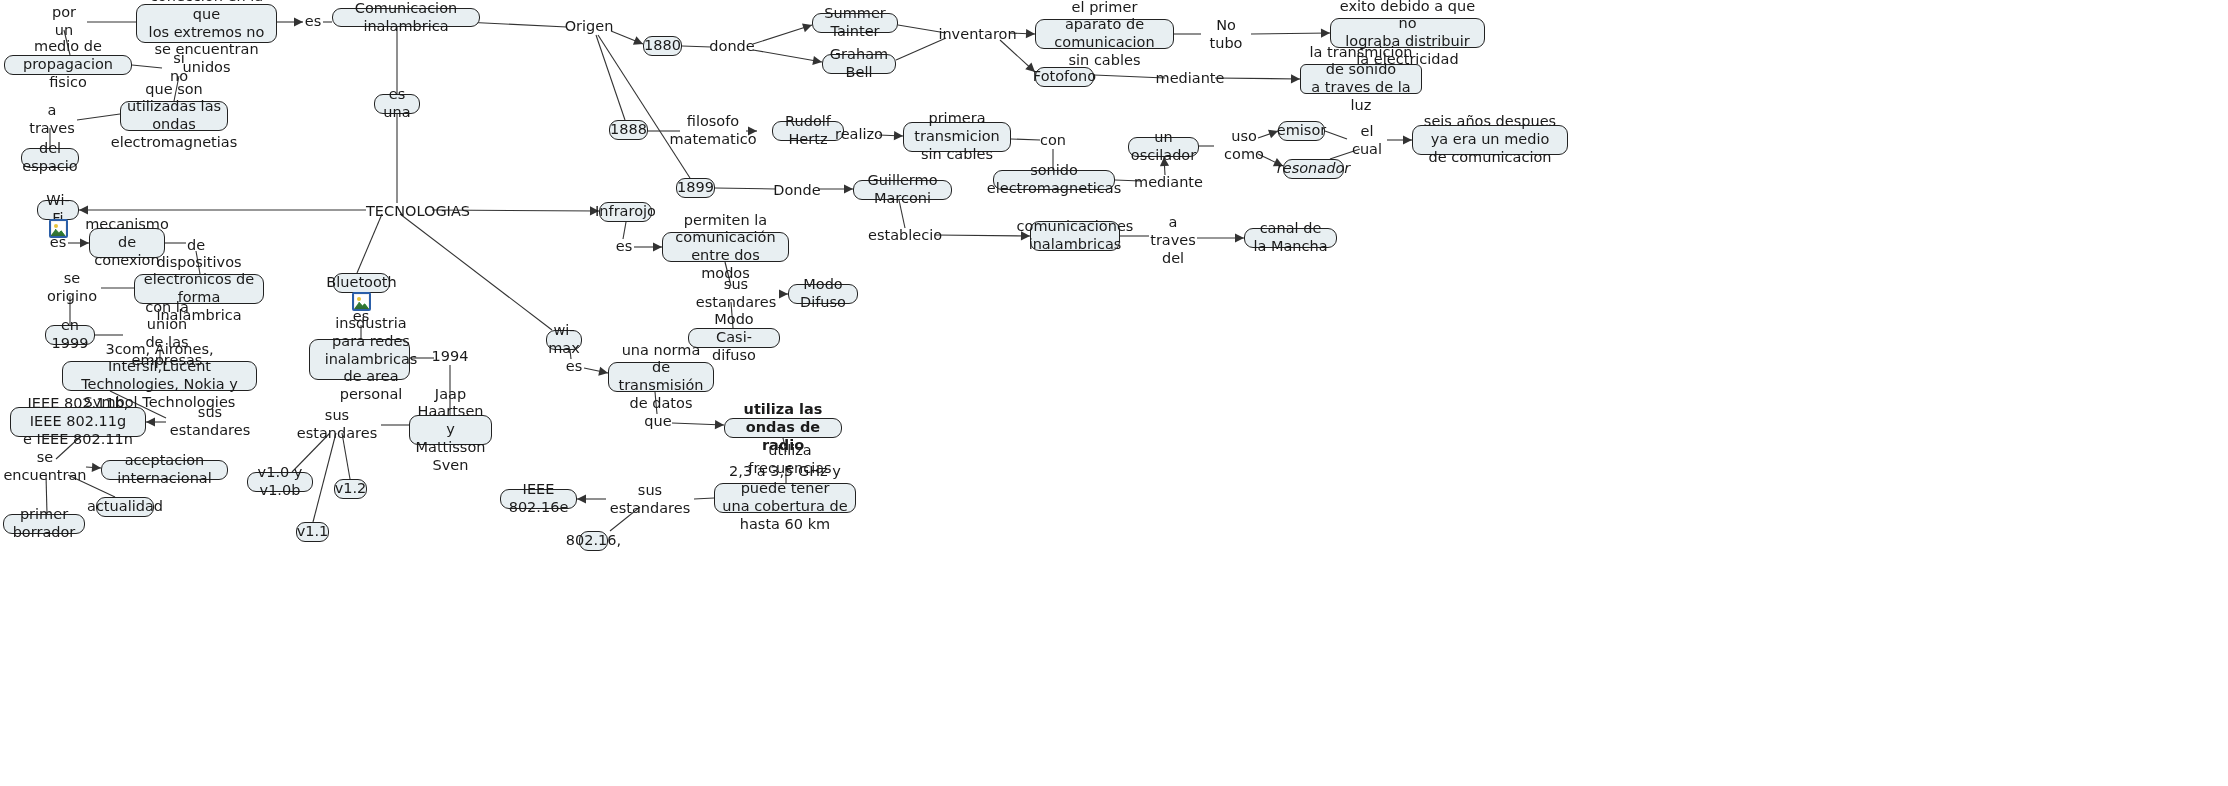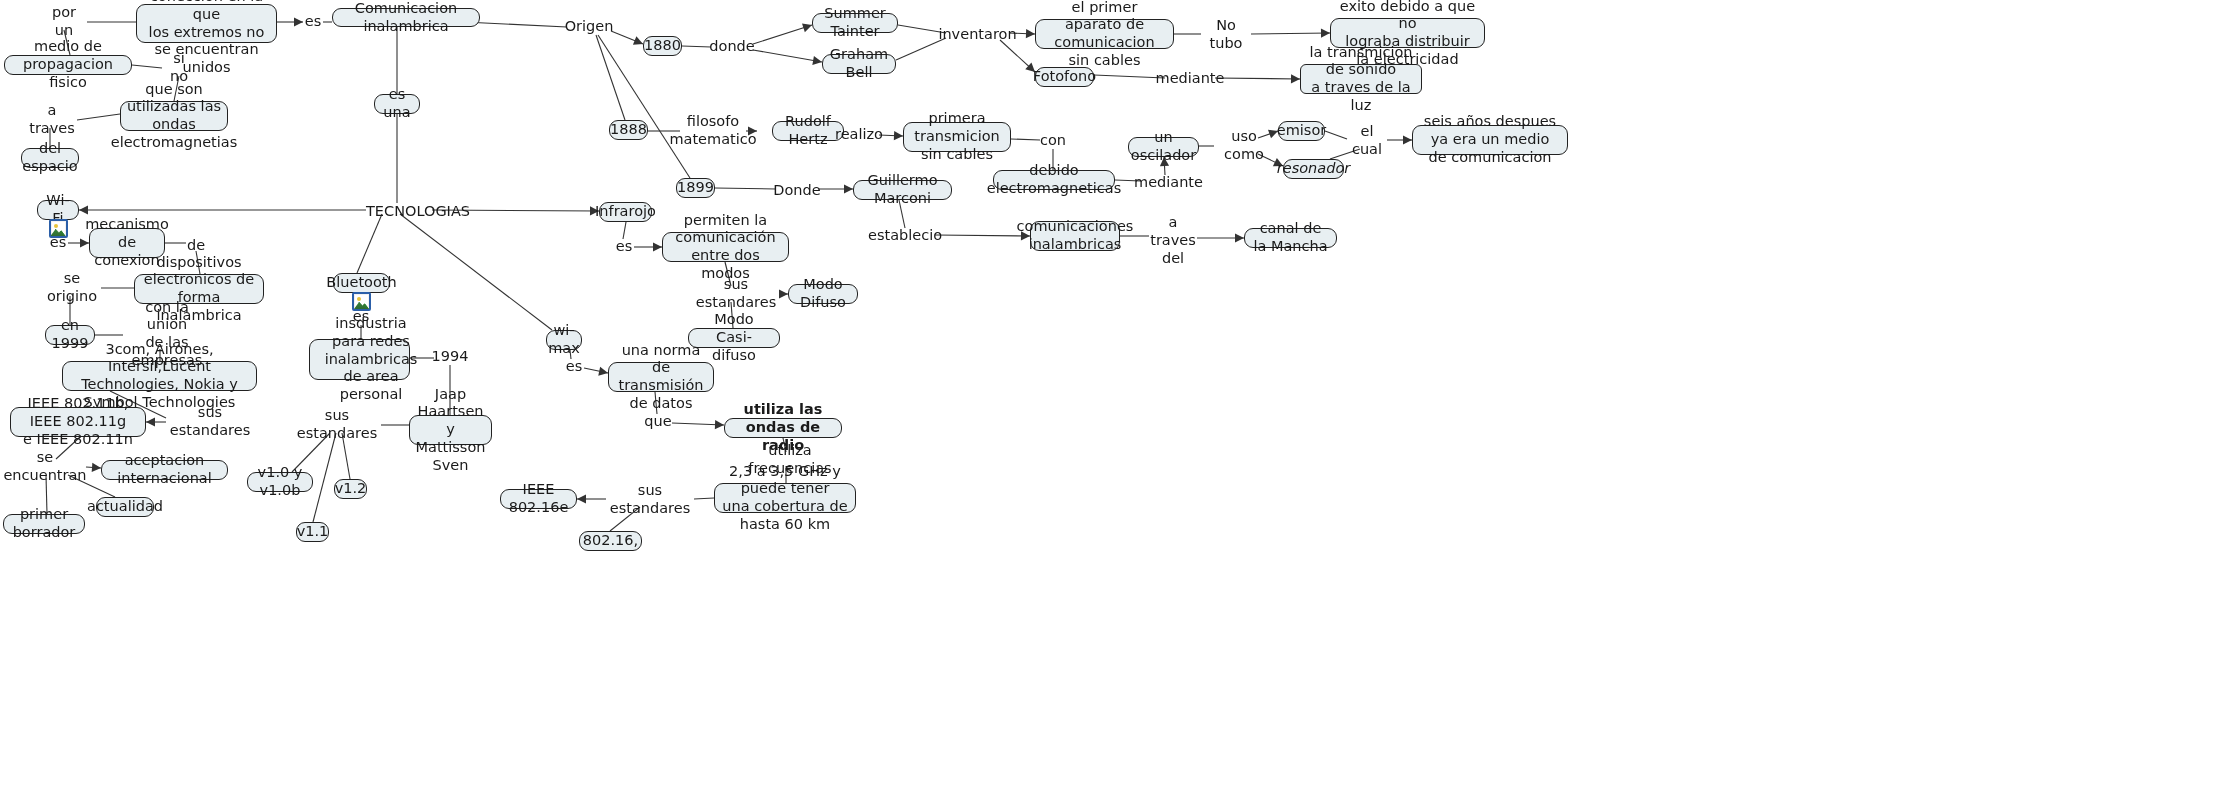--- a/index.html
+++ b/index.html
@@ -365,21 +365,21 @@
 comunicacion sin cables</span></div>
     <div class="node" style="left: 1035px; top: 67px; width: 59px; height: 20px;"><span>Fotofono</span></div>
     <div class="node" style="left: 1330px; top: 18px; width: 155px; height: 30px;"><span>exito debido a que no
 lograba distribuir la electricidad</span></div>
     <div class="node" style="left: 1300px; top: 64px; width: 122px; height: 30px; border-radius: 6px;"><span>la transmicion de sonido
 a traves de la luz</span></div>
     <div class="node" style="left: 757px; top: 121px; width: 72px; height: 20px; margin-left: 15px;"><span>Rudolf Hertz</span></div>
     <div class="node" style="left: 903px; top: 122px; width: 108px; height: 30px;"><span>primera transmicion
 sin cables</span></div>
     <div class="node" style="left: 853px; top: 180px; width: 99px; height: 20px;"><span>Guillermo Marconi</span></div>
-    <div class="node" style="left: 993px; top: 170px; width: 122px; height: 20px;"><span>debido electromagneticas</span></div>
+    <div class="node" style="left: 993px; top: 170px; width: 122px; height: 20px;"><span>sonido electromagneticas</span></div>
     <div class="node" style="left: 1128px; top: 137px; width: 71px; height: 20px;"><span>un oscilador</span></div>
     <div class="node" style="left: 1278px; top: 121px; width: 47px; height: 20px;"><span>emisor</span></div>
     <div class="node" style="left: 1283px; top: 159px; width: 61px; height: 20px; font-style: italic;"><span>resonador</span></div>
     <div class="node" style="left: 1412px; top: 125px; width: 156px; height: 30px;"><span>seis años despues
 ya era un medio de comunicacion</span></div>
     <div class="node" style="left: 1030px; top: 221px; width: 90px; height: 30px;"><span>comunicaciones
 inalambricas</span></div>
     <div class="node" style="left: 1244px; top: 228px; width: 93px; height: 20px;"><span>canal de la Mancha</span></div>
     <div class="node" style="left: 37px; top: 200px; width: 42px; height: 20px;"><span>Wi-Fi</span></div>
     <div class="res-icon" style="left: 48.5px; top: 219px;">
@@ -421,21 +421,21 @@
 entre dos modos</span></div>
     <div class="node" style="left: 788px; top: 284px; width: 70px; height: 20px;"><span>Modo Difuso</span></div>
     <div class="node" style="left: 688px; top: 328px; width: 92px; height: 20px;"><span>Modo Casi-difuso</span></div>
     <div class="node" style="left: 546px; top: 330px; width: 36px; height: 20px;"><span>wi-max</span></div>
     <div class="node" style="left: 608px; top: 362px; width: 106px; height: 30px;"><span>una norma de
 transmisión de datos</span></div>
     <div class="node" style="left: 724px; top: 418px; width: 118px; height: 20px; font-weight: bold;"><span>utiliza las ondas de radio</span></div>
     <div class="node" style="left: 714px; top: 483px; width: 142px; height: 30px;"><span>2,3 a 3,5 GHz y puede tener
 una cobertura de hasta 60 km</span></div>
     <div class="node" style="left: 500px; top: 489px; width: 77px; height: 20px;"><span>IEEE 802.16e</span></div>
-    <div class="node" style="left: 579px; top: 531px; width: 63px; height: 20px;"><span>802.16,</span></div>
+    <div class="node" style="left: 579px; top: 531px; width: 29px; height: 20px;"><span>802.16,</span></div>
     <div class="link-label" style="left: 41px; top: 14px; width: 46px; height: 16px;"><span>por un</span></div>
     <div class="link-label" style="left: 303px; top: 14px; width: 20px; height: 16px;"><span>es</span></div>
     <div class="link-label" style="left: 162px; top: 60px; width: 34px; height: 16px;"><span>si no</span></div>
     <div class="link-label" style="left: 27px; top: 112px; width: 50px; height: 16px;"><span>a traves</span></div>
     <div class="link-label" style="left: 567px; top: 19px; width: 44px; height: 16px;"><span>Origen</span></div>
     <div class="link-label" style="left: 711px; top: 39px; width: 42px; height: 16px;"><span>donde</span></div>
     <div class="link-label" style="left: 946px; top: 27px; width: 63px; height: 16px;"><span>inventaron</span></div>
     <div class="link-label" style="left: 1201px; top: 27px; width: 50px; height: 16px;"><span>No tubo</span></div>
     <div class="link-label" style="left: 1165px; top: 71px; width: 50px; height: 16px;"><span>mediante</span></div>
     <div class="link-label" style="left: 680px; top: 116px; width: 66px; height: 30px;"><span>filosofo

